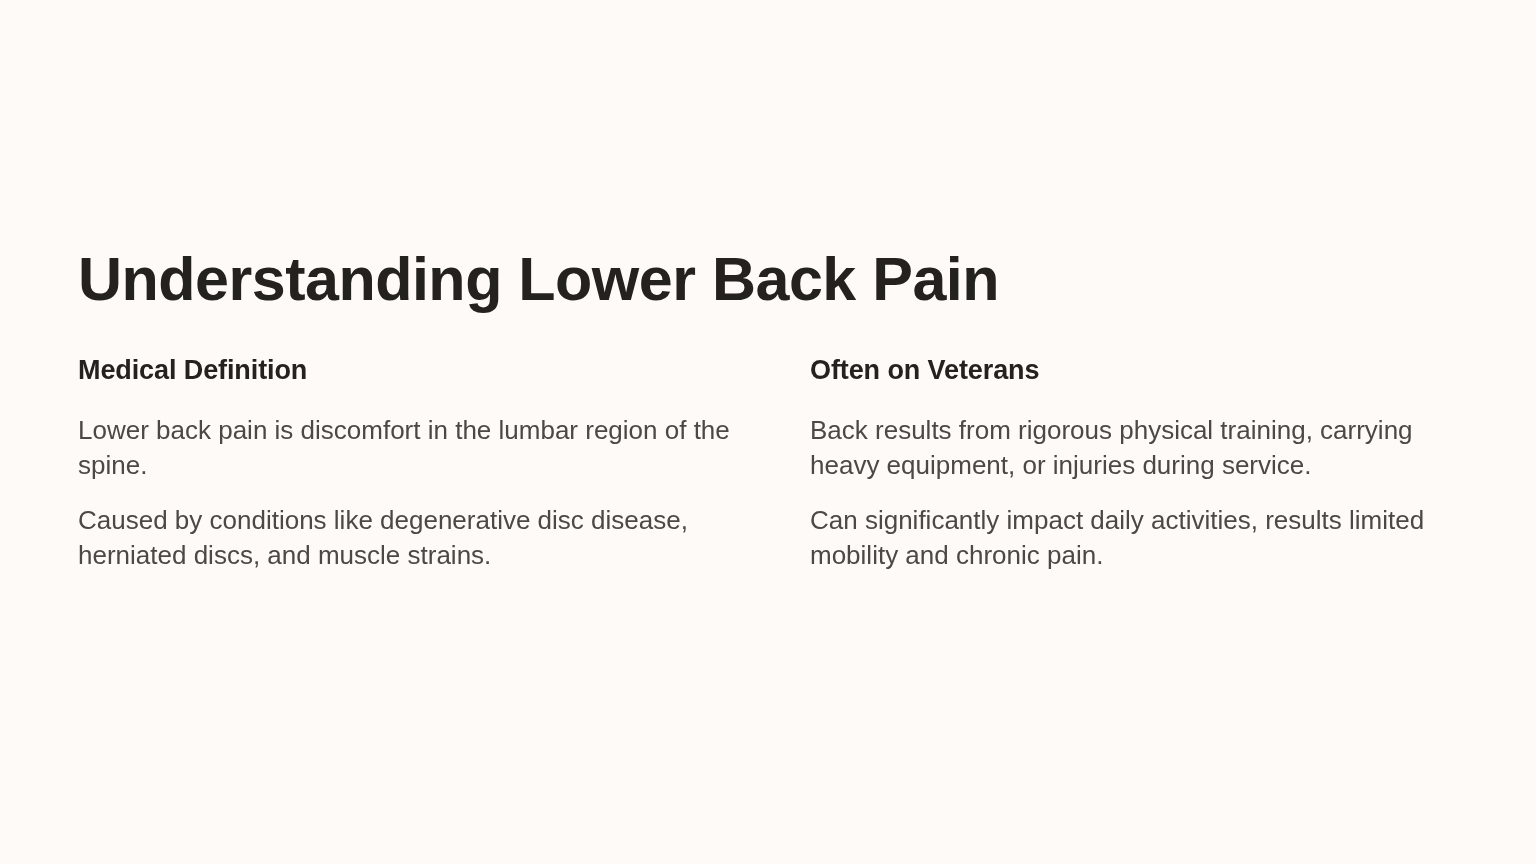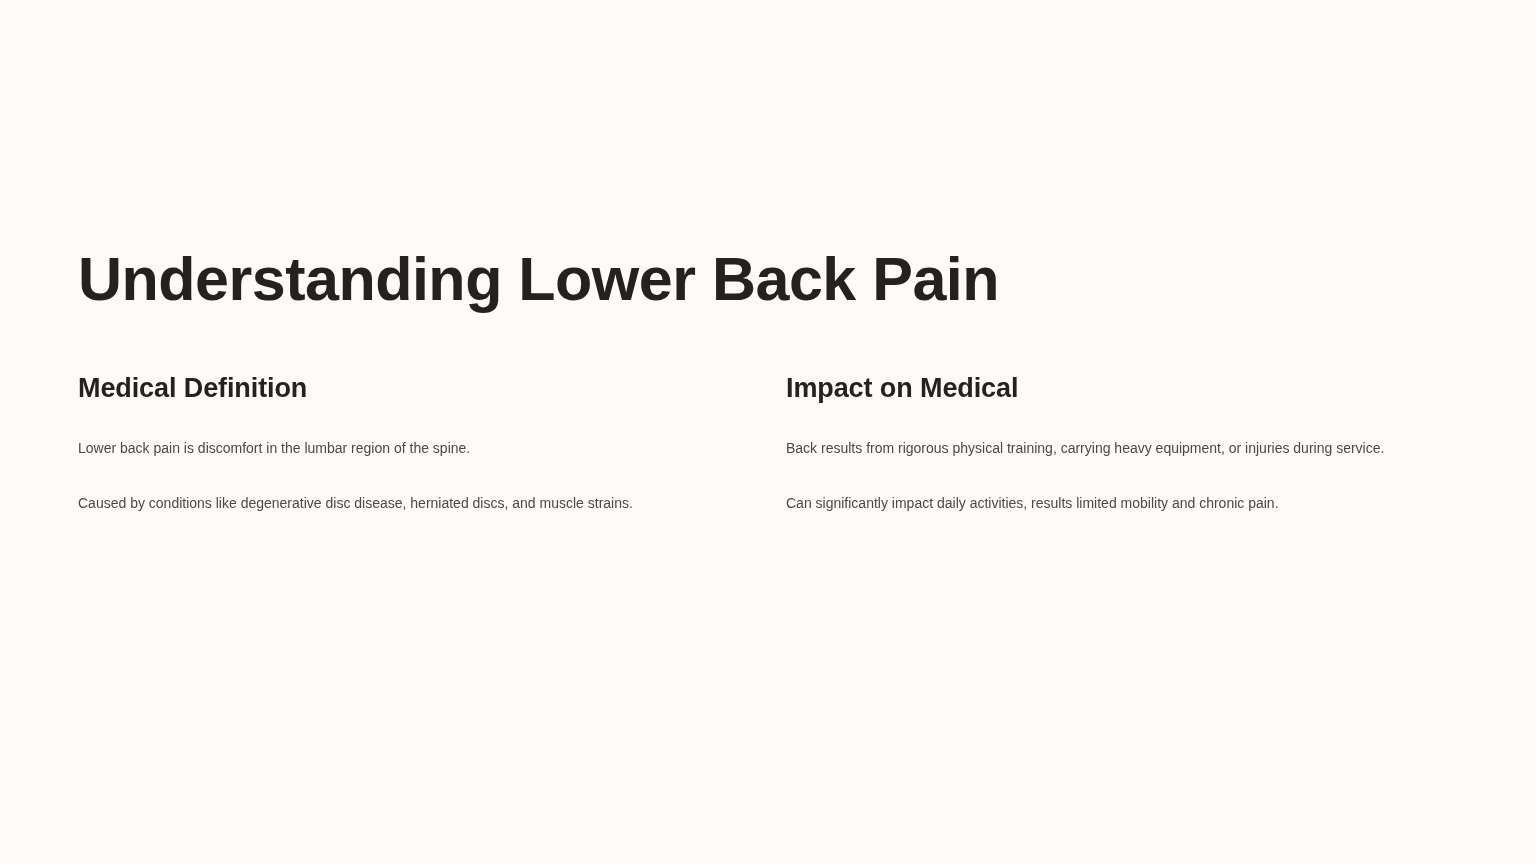--- a/index.html
+++ b/index.html
@@ -31,44 +31,44 @@
     font-weight: 700;
     letter-spacing: -0.5px;
     line-height: 1.08;
     color: #24221f;
     white-space: nowrap;
   }
 
   .columns {
     position: absolute;
     left: 78px;
-    top: 372px;
+    top: 354px;
     width: 1374px;
     display: flex;
     flex-direction: row;
-    gap: 52px;
+    gap: 76px;
   }
 
   .column {
     width: 656px;
     flex: 0 0 656px;
   }
 
   .column-heading {
     margin: 0 0 27px 0;
     font-size: 27px;
     font-weight: 700;
     letter-spacing: -0.1px;
     line-height: 1.2;
     color: #24221f;
   }
 
   .column-paragraph {
     margin: 0 0 20px 0;
-    font-size: 14px;
+    font-size: 26px;
     font-weight: 400;
     line-height: 35px;
     color: #4b4845;
   }
 
   .column-paragraph:last-child {
     margin-bottom: 0;
   }
 </style>
 </head>
@@ -80,20 +80,20 @@
 
   <div class="columns">
 
     <div class="column">
       <h2 class="column-heading">Medical Definition</h2>
       <p class="column-paragraph">Lower back pain is discomfort in the lumbar region of the spine.</p>
       <p class="column-paragraph">Caused by conditions like degenerative disc disease, herniated discs, and muscle strains.</p>
     </div>
 
     <div class="column">
-      <h2 class="column-heading">Impact on Medical</h2>
+      <h2 class="column-heading">Often on Veterans</h2>
       <p class="column-paragraph">Back results from rigorous physical training, carrying heavy equipment, or injuries during service.</p>
       <p class="column-paragraph">Can significantly impact daily activities, results limited mobility and chronic pain.</p>
     </div>
 
   </div>
 
 </div>
 
 </body></html>

